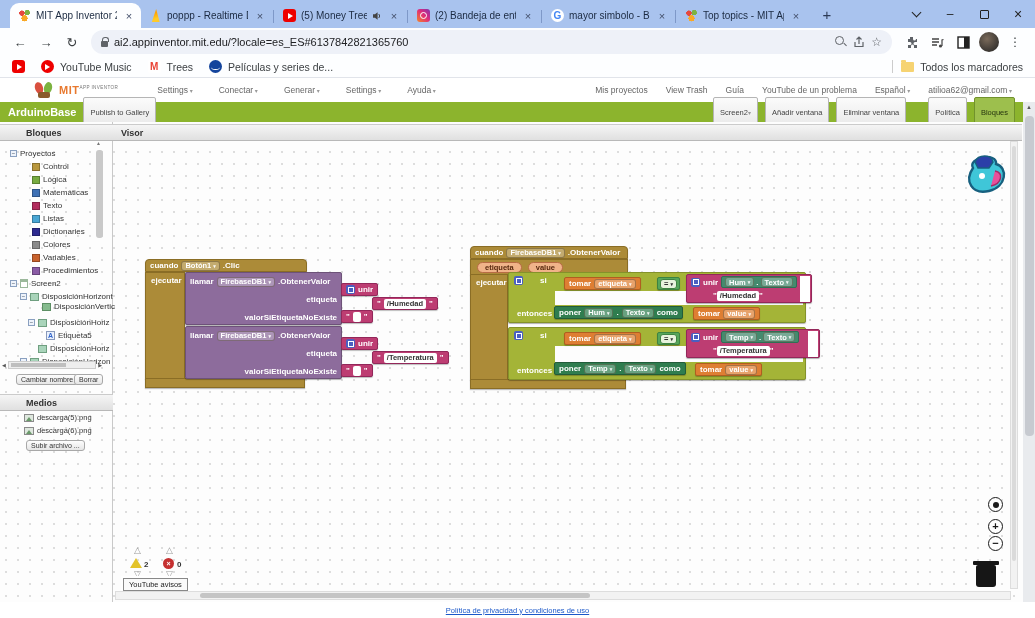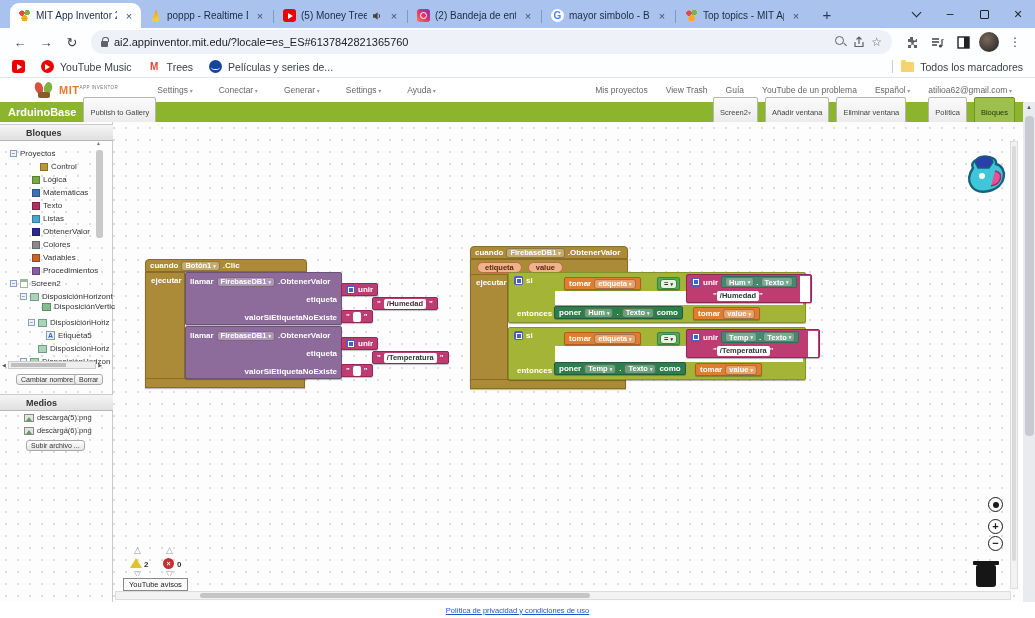--- a/index.html
+++ b/index.html
@@ -139,21 +139,21 @@
 .chip-lite::after{content:'▾';font-size:5px;margin-left:2px}
 .mut{width:9px;height:9px;background:#4a5fc1;border-radius:2px;display:inline-flex;align-items:center;justify-content:center;flex:none}
 .mut::before{content:'';width:4px;height:4px;border:1px solid #fff}
 .qm::before{content:'"';font-size:8px}
 .strfield{background:#fff;color:#333;border-radius:2px;padding:0 3px;font-size:7.5px;height:10px;line-height:10px;min-width:6px}
 .callblk{position:absolute;width:157px;height:53px;background:#8d6c9c;border:1px solid #6d5278;border-radius:2px;font-weight:bold;font-size:8px;color:#fff;box-shadow:0 1px 1px rgba(0,0,0,.3)}
 .cb-r1{display:flex;align-items:center;gap:3px;height:17px;padding:0 4px}
 .cb-r{display:flex;align-items:center;justify-content:flex-end;height:18px;padding:0 4px}
 .siblk{position:absolute;width:298px;background:#a4b437;border:1px solid #84922a;border-radius:2px;color:#fff;font-weight:bold;font-size:8px;box-shadow:0 1px 1px rgba(0,0,0,.3)}
 .si-notch{position:absolute;left:46px;top:18px;right:2px;height:14px;background:#fdfdfd}
-.si-head{position:absolute;left:5px;top:3px;display:flex;align-items:flex-start;gap:3px}
+.si-head{position:absolute;left:5px;top:3px;display:flex;align-items:flex-start;gap:17px}
 .si-then{position:absolute;left:8px}
 .unirblk{position:absolute;background:#bd3d72;border:1px solid #93275a;border-radius:2px;height:29px;color:#fff;font-weight:bold;font-size:8px;box-shadow:0 1px 1px rgba(0,0,0,.3)}
 .unir-r{display:flex;align-items:center;gap:3px;height:14px;padding:0 14px 0 4px}
 .unir-r2{display:flex;align-items:center;height:13px;padding-left:26px}
 .tealblk{display:inline-flex;align-items:center;gap:2px;background:#458a6e;border:1px solid #2f6e55;border-radius:2px;height:12px;padding:0 3px}
 .sockfill{position:absolute;right:1px;top:1px;width:10px;height:26px;background:#fff}
 .param{display:inline-flex;align-items:center;background:#f0b389;border:1px solid #b76b44;color:#57280e;border-radius:7px;padding:0 7px;height:11px;font-size:7.5px;font-weight:bold}
 
 
 .tri-out{position:absolute;font-size:9px;color:#9a9a9a;line-height:9px}
@@ -342,21 +342,21 @@
 
 <div class="workarea">
 
   <div class="sidebar">
     <div class="panel-header" style="left:0;top:2px;width:113px;padding-left:26px">Bloques</div>
 
     <div class="trow" style="left:10px;top:25px">
       <span class="exp"></span>
       <span>Proyectos</span>
     </div>
-    <div class="trow" style="left:40px;top:38px">
+    <div class="trow" style="left:32px;top:38px">
         <span class="swatch" style="background:#b8973d"></span>
         <span>Control</span>
       </div>
     <div class="trow" style="left:32px;top:51px">
         <span class="swatch" style="background:#77ab41"></span>
         <span>Lógica</span>
       </div>
     <div class="trow" style="left:32px;top:64px">
         <span class="swatch" style="background:#3f71b5"></span>
         <span>Matemáticas</span>
@@ -364,21 +364,21 @@
     <div class="trow" style="left:32px;top:77px">
         <span class="swatch" style="background:#b32d5e"></span>
         <span>Texto</span>
       </div>
     <div class="trow" style="left:32px;top:90px">
         <span class="swatch" style="background:#49a6d4"></span>
         <span>Listas</span>
       </div>
     <div class="trow" style="left:32px;top:103px">
         <span class="swatch" style="background:#2d2a8f"></span>
-        <span>ObtenerValor</span>
+        <span>Dictionaries</span>
       </div>
     <div class="trow" style="left:32px;top:116px">
         <span class="swatch" style="background:#8a8a8a"></span>
         <span>Colores</span>
       </div>
     <div class="trow" style="left:32px;top:129px">
         <span class="swatch" style="background:#c8622c"></span>
         <span>Variables</span>
       </div>
     <div class="trow" style="left:32px;top:142px">
@@ -440,20 +440,21 @@
       <span>descarga(5).png</span>
     </div>
     <div class="filerow" style="left:24px;top:304px">
       <span class="ic-img"></span>
       <span>descarga(6).png</span>
     </div>
     <span class="sm-btn" style="left:26px;top:318px">Subir archivo ...</span>
   </div>
 
   <div class="viewer">
+    <div class="panel-header" style="left:0;top:2px;width:909px;padding-left:8px">Visor</div>
     <div class="canvas">
 
       <svg class="pos" style="left:845px;top:8px" width="54" height="48" viewBox="0 0 54 48">
         <path d="M15 19 C9 8 40 3 38 15 C50 18 49 38 31 42 C14 46 6 32 15 19Z" fill="#3fc6d8" stroke="#17607f" stroke-width="2.4"></path>
         <path d="M17 13 C20 5 34 5 35 13 L31 19 L20 19Z" fill="#2b3fa8" stroke="#17607f" stroke-width="1.5"></path>
         <path d="M37 22 C46 23 44 35 33 37" fill="#e84f9b" stroke="#a22a66" stroke-width="1.5"></path>
         <circle cx="24" cy="27" r="3" fill="#fff"></circle>
       </svg>
 
       <div class="bk b-gold pos" style="left:32px;top:118px;width:162px;border-radius:4px 4px 0 0">

